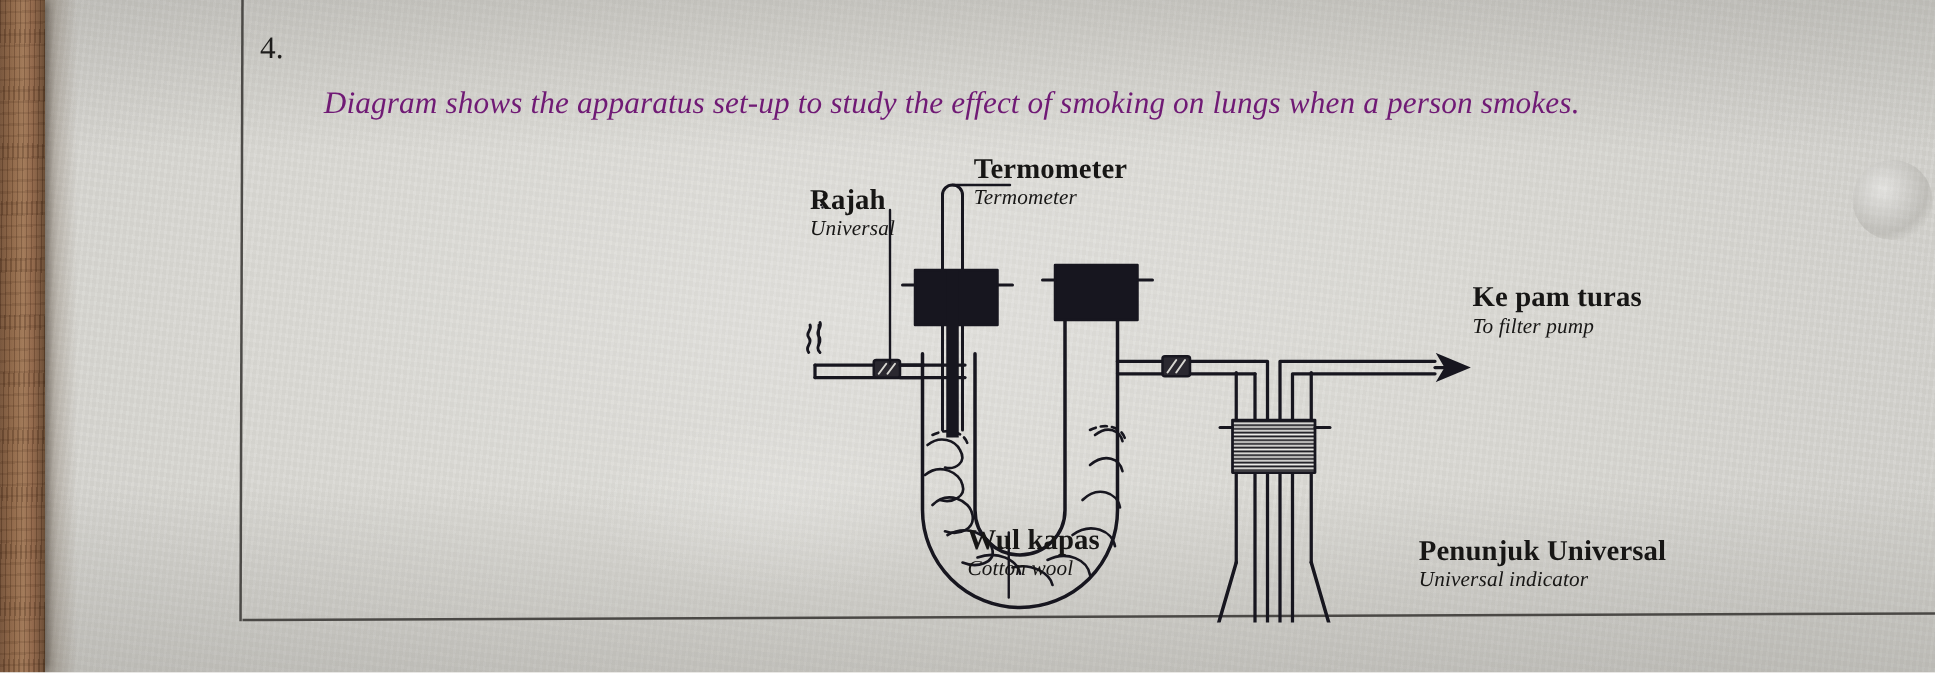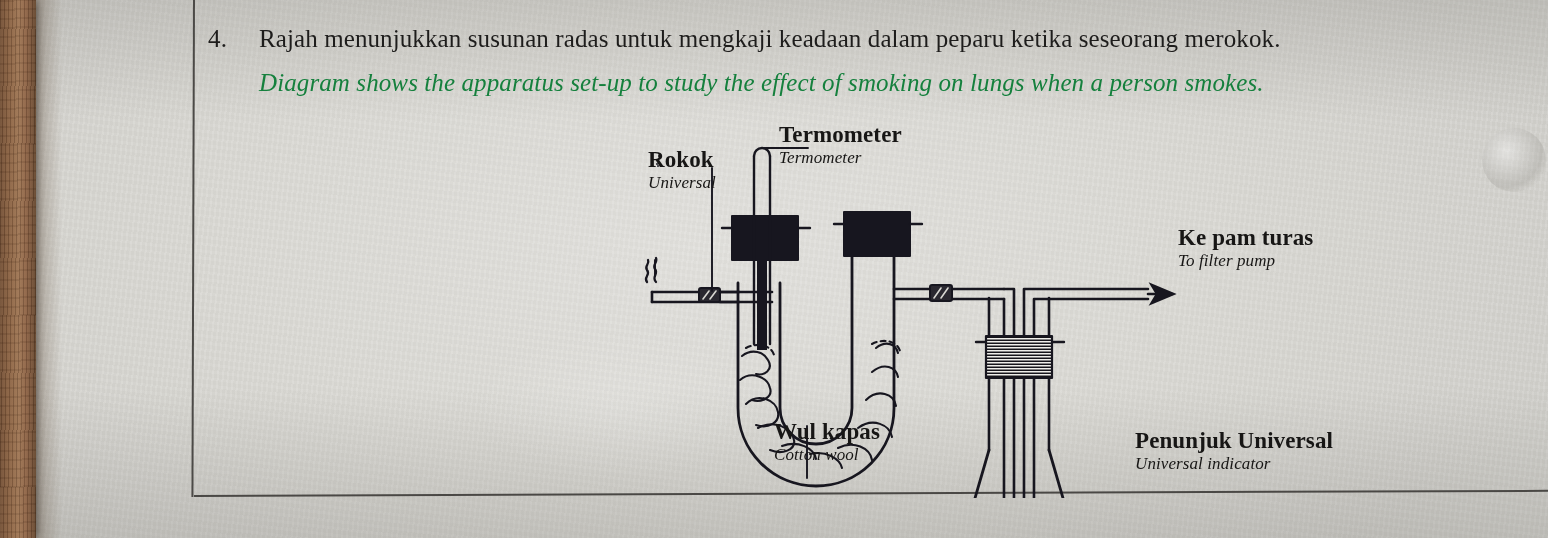--- a/index.html
+++ b/index.html
@@ -107,21 +107,21 @@
     font-size: 25px;
     color: #1e1d1c;
     letter-spacing: .1px;
     white-space: nowrap;
   }
   .qline2 {
     position: absolute;
     left: 259px; top: 69px;
     font-size: 25px;
     font-style: italic;
-    color: #15803d;
+    color: #701a75;
     letter-spacing: .1px;
     white-space: nowrap;
   }
 
   
   #diagram {
     position: absolute;
     left: 600px; top: 108px;
     width: 800px; height: 390px;
   }
@@ -175,21 +175,20 @@
   </div>
   <div class="desk-paper-shadow"></div>
 
   <div class="rule-vertical"></div>
   <div class="rule-bottom"></div>
 
   <div class="scan-blob" id="blob-right"></div>
   <div class="scan-blob" id="blob-center"></div>
 
   <div class="qnum">4.</div>
-  <div class="qline1">Rajah menunjukkan susunan radas untuk mengkaji keadaan dalam peparu ketika seseorang merokok.</div>
   <div class="qline2">Diagram shows the apparatus set-up to study the effect of smoking on lungs when a person smokes.</div>
 
   <div id="diagram">
     <svg width="800" height="390" viewBox="0 0 800 390" xmlns="http://www.w3.org/2000/svg">
 
       <defs>
 
         <pattern id="stopperHatch" width="6" height="6" patternUnits="userSpaceOnUse" patternTransform="rotate(0)">
           <rect width="6" height="6" fill="#efeeea"></rect>
           <path d="M0 1.2 H6 M0 4.2 H6" stroke="#15141a" stroke-width="1.5"></path>
@@ -330,21 +329,21 @@
           <line x1="215" y1="365" x2="215" y2="318" stroke="none"></line>
           <line x1="207" y1="318" x2="207" y2="370"></line>
 
           <line x1="442" y1="432" x2="540" y2="432"></line>
         </g>
       </g>
     </svg>
   </div>
 
   <div class="lbl" id="lbl-rokok">
-    <div class="my">Rokok</div>
+    <div class="my">Rajah</div>
     <div class="en">Universal</div>
   </div>
 
   <div class="lbl" id="lbl-thermo">
     <div class="my">Termometer</div>
     <div class="en">Termometer</div>
   </div>
 
   <div class="lbl" id="lbl-cotton">
     <div class="my">Wul kapas</div>

